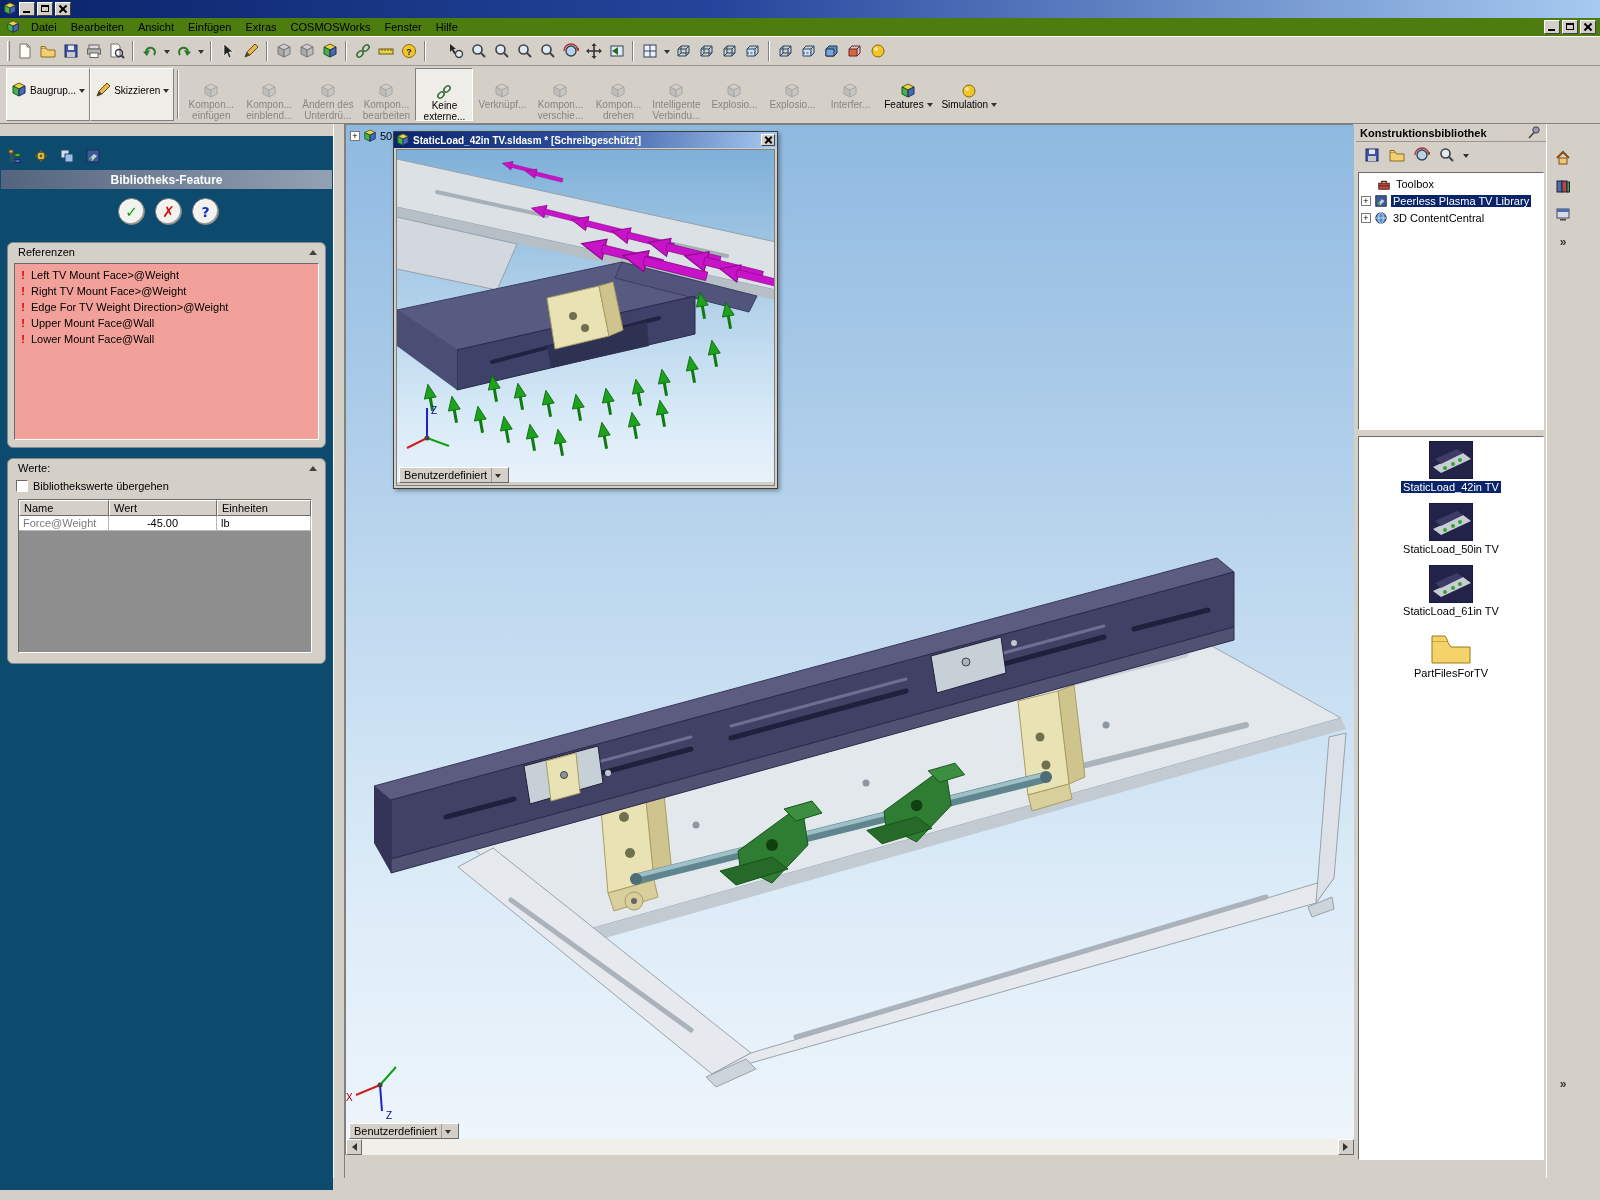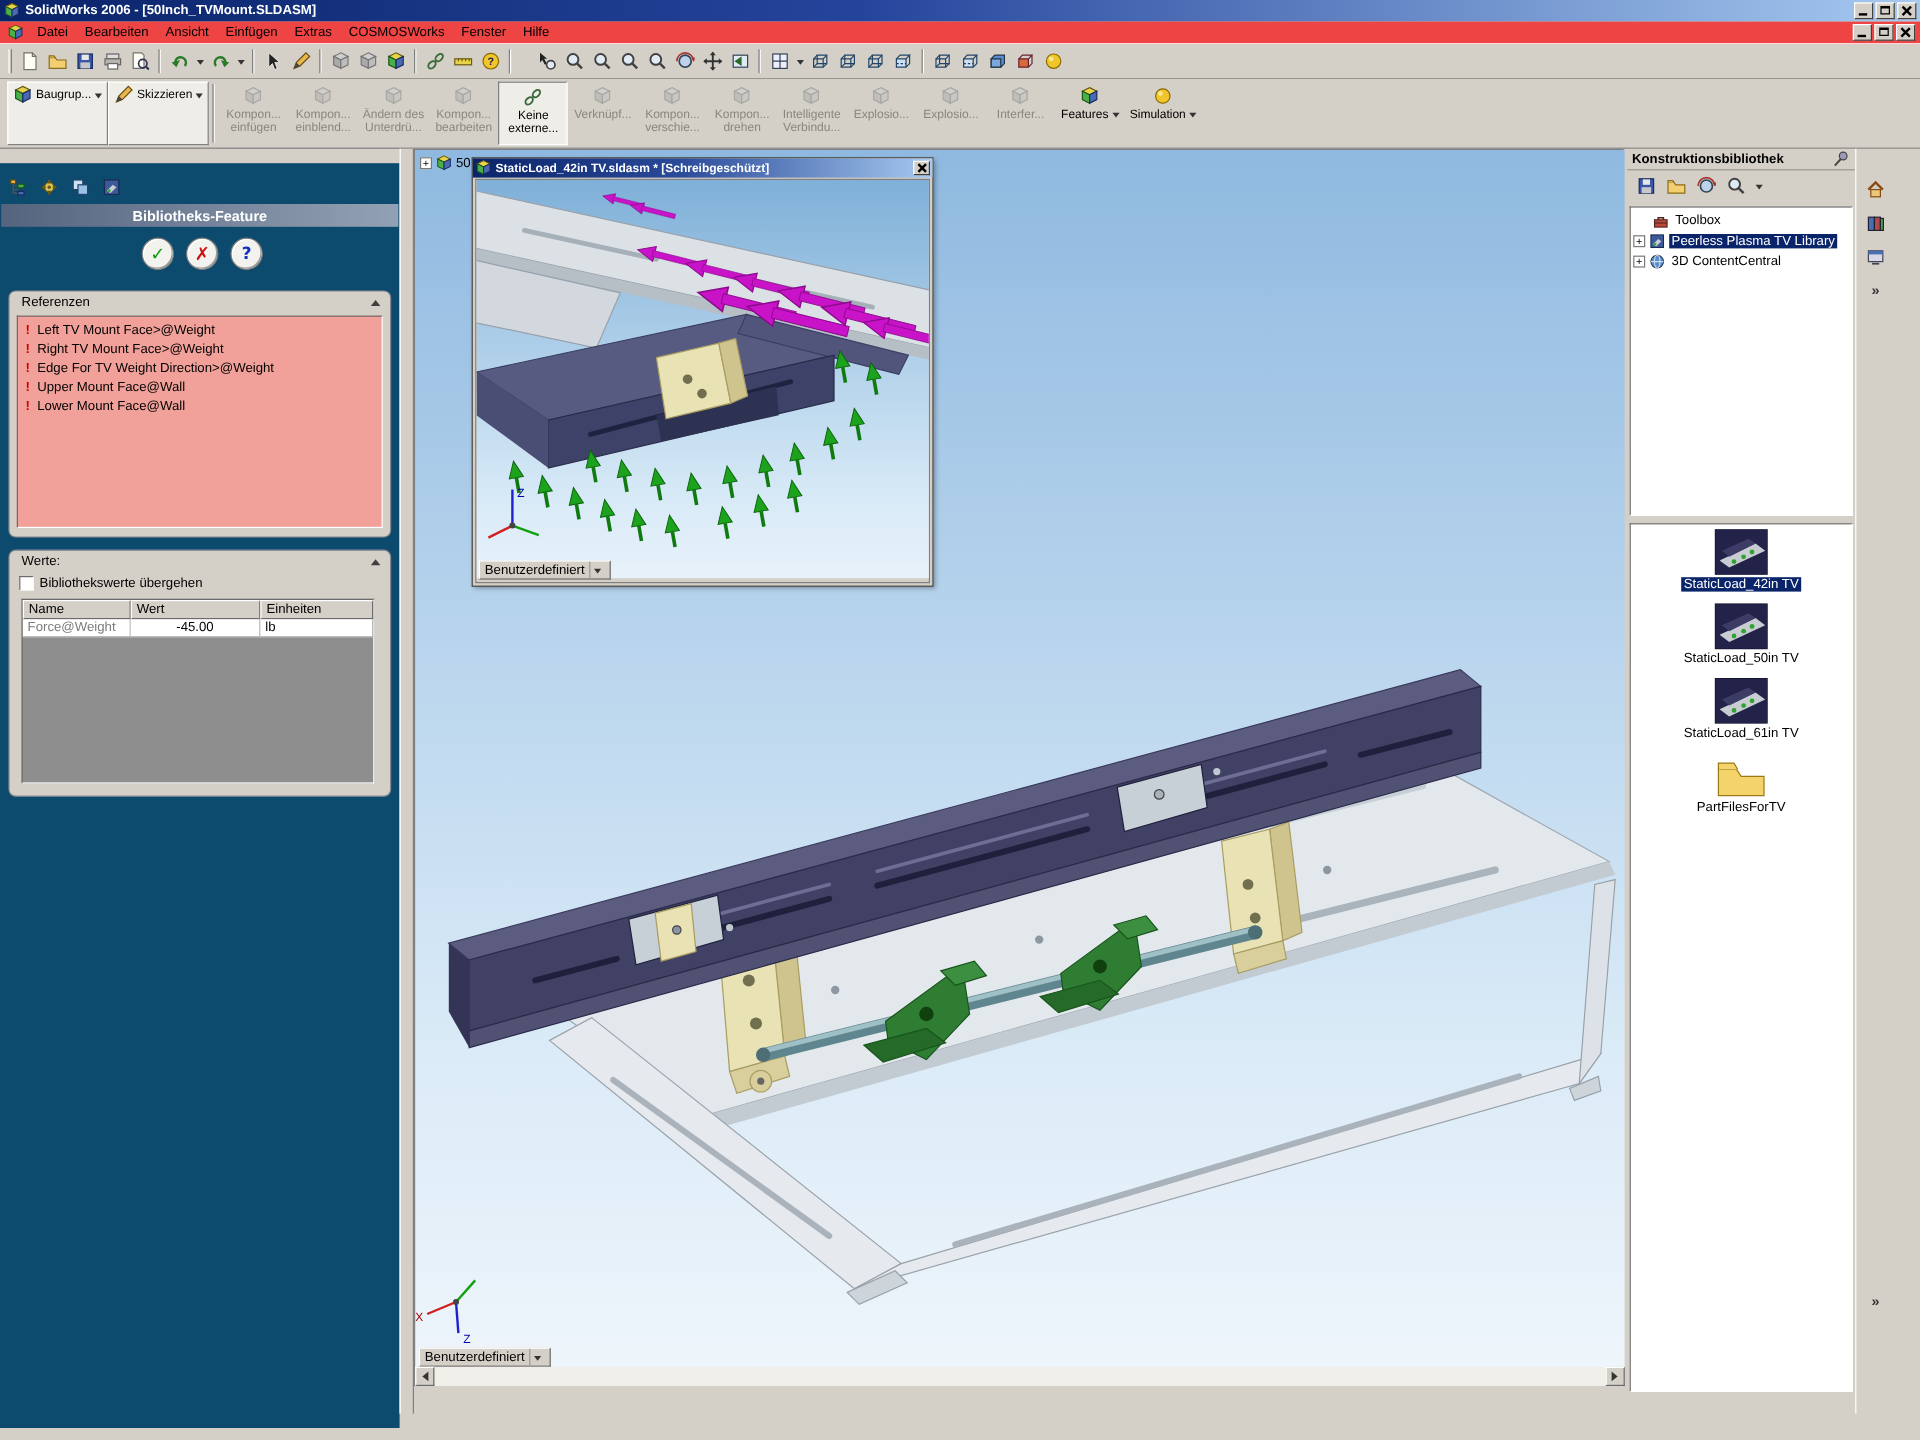--- a/index.html
+++ b/index.html
@@ -14,35 +14,35 @@
     background:linear-gradient(90deg,#0a246a 0%,#25459c 45%,#a6caf0 100%);
     display:flex;align-items:center;padding:0 3px;color:#fff;font-weight:bold}
   .tb-title{margin-left:4px;font-size:11px;white-space:nowrap;flex:1}
   .wbtn{width:16px;height:14px;background:#d4d0c8;border:1px solid;border-color:#fff #404040 #404040 #fff;
     margin-left:2px;position:relative;padding:0}
   .g-min{position:absolute;left:3px;bottom:2px;width:7px;height:2px;background:#000}
   .g-res{position:absolute;left:3px;top:2px;width:8px;height:7px;border:1px solid #000;border-top-width:2px}
   .g-x1,.g-x2{position:absolute;left:2px;top:5px;width:10px;height:2px;background:#000}
   .g-x1{transform:rotate(45deg)}.g-x2{transform:rotate(-45deg)}
   
-  .menubar{position:absolute;left:0;top:18px;width:1600px;height:19px;background:#ef4444;
+  .menubar{position:absolute;left:0;top:18px;width:1600px;height:19px;background:#4d7c0f;
     display:flex;align-items:center;padding-left:2px;border-bottom:1px solid #fff}
   .menuitem{padding:2px 7px}
   .mb-right{margin-left:auto;display:flex;margin-right:4px}
   
   .toolbar1{position:absolute;left:0;top:37px;width:1600px;height:29px;background:#d4d0c8;
     display:flex;align-items:center;padding-left:4px;border-bottom:1px solid #9a968e}
   .grip{width:3px;height:20px;border-left:1px solid #fff;border-right:1px solid #808080;margin:0 3px}
   .tsep{width:2px;height:20px;border-left:1px solid #808080;border-right:1px solid #fff;margin:0 4px}
   .tbtn{width:23px;height:23px;display:flex;align-items:center;justify-content:center}
   .tdd{width:11px;height:23px;display:flex;align-items:center;justify-content:center}
   .dd{width:0;height:0;border:3px solid transparent;border-top:4px solid #333;margin-top:4px}
   .toolbar2{position:absolute;left:0;top:66px;width:1600px;height:58px;background:#d4d0c8;
     display:flex;align-items:stretch;padding:2px 0 2px 6px;border-bottom:1px solid #808080}
-  .bigbtn{min-width:58px;padding:2px 4px;display:flex;flex-direction:column;align-items:center;
+  .bigbtn{min-width:58px;padding:13px 4px;display:flex;flex-direction:column;align-items:center;
     justify-content:flex-start;text-align:center;font-size:10px;line-height:11px}
   .bigbtn.on{background:#efede7;border:1px solid;border-color:#fff #808080 #808080 #fff}
   .bigbtn.pressed{background:#efede7;border:1px solid;border-color:#808080 #fff #fff #808080}
   .bigbtn.dis{color:#8a867e}
   .bigbtn .bb-ic{height:18px;margin-top:2px}
   .bigbtn.dis .bb-ic{opacity:.45}
   .bb-lines span{display:block}
   .bb-lines span:empty{display:none}
   .bb-row{display:flex;align-items:center;gap:3px}
   .bsep{width:2px;margin:2px 3px;border-left:1px solid #808080;border-right:1px solid #fff}
@@ -317,21 +317,20 @@
       </g>
 </defs>
 </svg>
 
 <div id="app">
 
   <div class="titlebar">
     <svg class="i14" viewBox="0 0 16 16">
         <use href="#s-cube"></use>
       </svg>
-    <span class="tb-title">SolidWorks 2006 - [50Inch_TVMount.SLDASM]</span>
     <span class="tb-controls" style="display:flex">
       <button class="wbtn">
           <span class="g-min"></span>
         </button>
       <button class="wbtn">
           <span class="g-res"></span>
         </button>
       <button class="wbtn">
           <span class="g-x1"></span>
           <span class="g-x2"></span>

